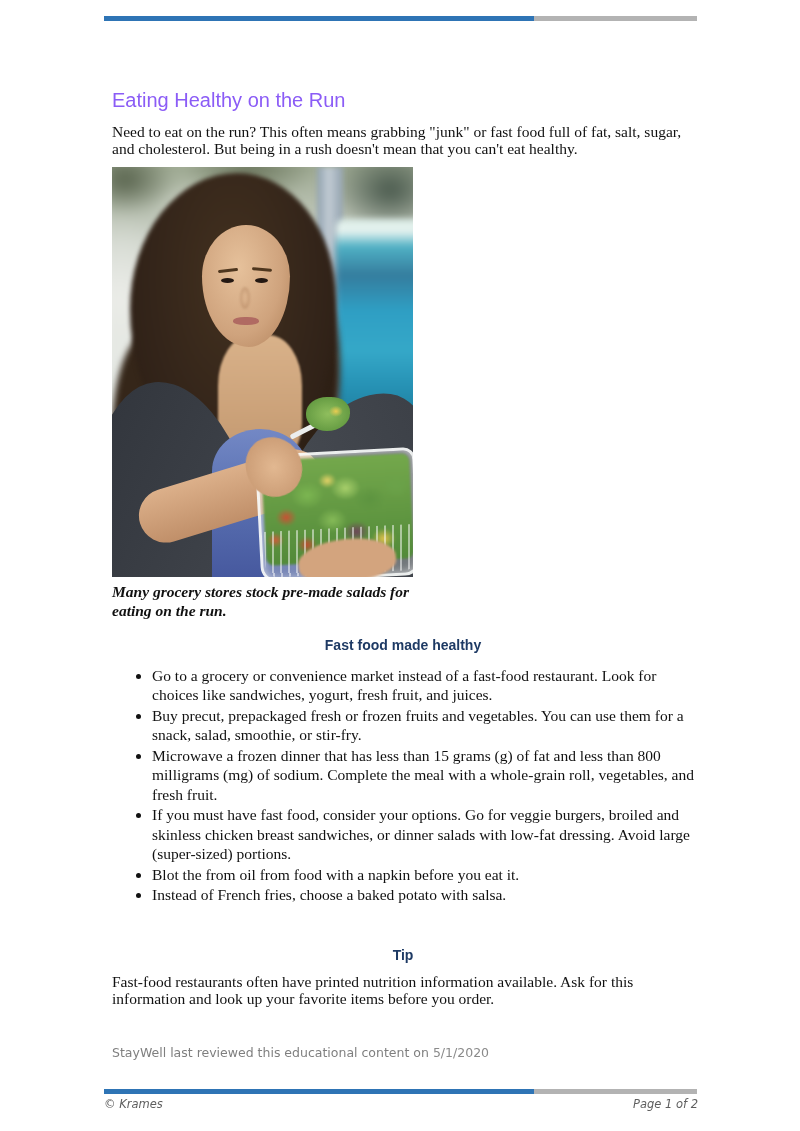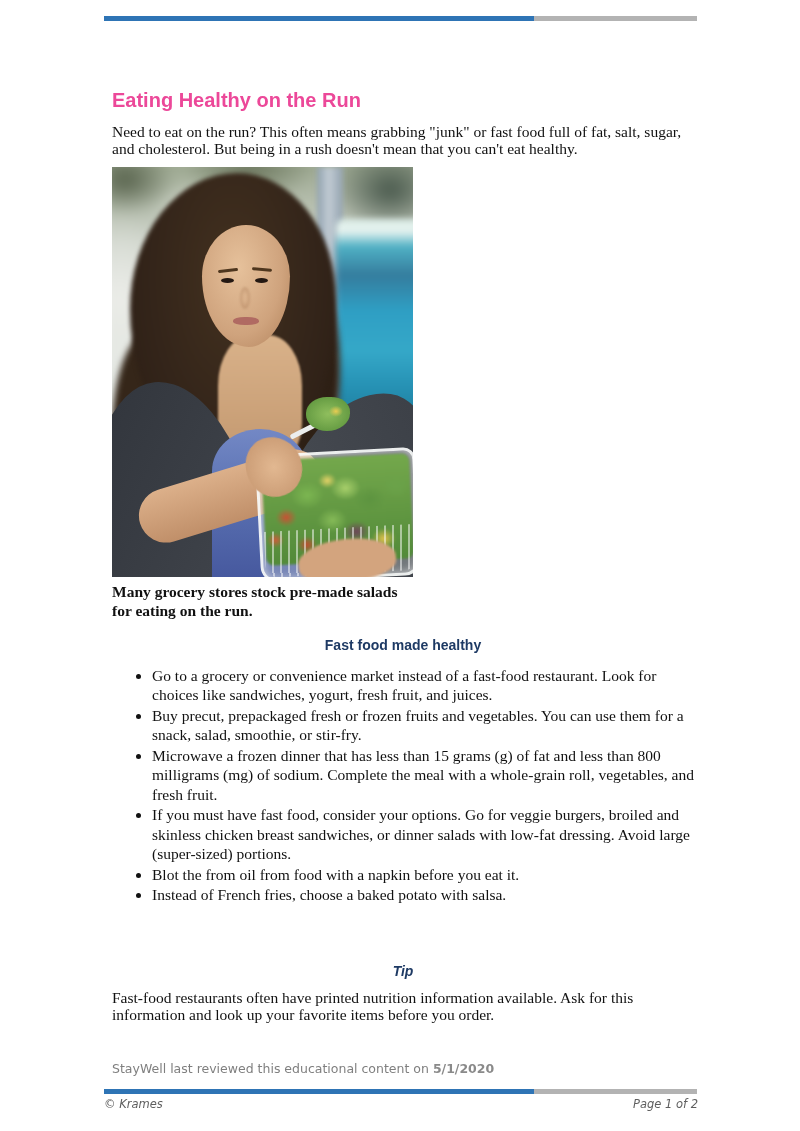--- a/index.html
+++ b/index.html
@@ -15,46 +15,46 @@
   .rule-bar{position:absolute;left:104px;width:593px;height:5px;display:flex;}
   .rule-bar .seg-blue{width:430px;height:100%;background:#2e74b5;}
   .rule-bar .seg-gray{flex:1;height:100%;background:#b3b3b3;}
   .rule-bar.top{top:16px;}
   .rule-bar.bottom{top:1089px;}
 
   
   .content{position:absolute;left:112px;top:88px;width:582px;}
   h1.doc-title{
     font-family:"Liberation Sans","DejaVu Sans",sans-serif;
-    font-size:20px;line-height:1.2;font-weight:bold;
-    color:#ec4899;margin:0 0 11px 0;
+    font-size:20px;line-height:1.2;font-weight:normal;
+    color:#8b5cf6;margin:0 0 11px 0;
   }
   p.body-text{font-size:15.5px;line-height:17px;margin:0 0 8px 0;}
 
-  figure{margin:10px 0 0 0;}
+  figure{margin:10px 0 0 0;font-style:italic;}
   figcaption{
     font-size:15.5px;line-height:19px;font-weight:bold;
     width:300px;margin-top:5px;
   }
   h2.section-heading{
     font-family:"Liberation Sans","DejaVu Sans",sans-serif;
     font-size:14px;line-height:1.2;font-weight:bold;
     color:#1e3a64;margin:17px 0 9px 0;text-align:center;
   }
-  h2.section-heading.tip{margin-top:58px;font-style:italic;}
+  h2.section-heading.tip{margin-top:42px;}
   ul.bullet-list{margin:12px 0 0 0;padding:0 0 0 40px;font-family:Liberation Serif, serif;}
   ul.bullet-list li{font-size:15.5px;line-height:19.5px;margin:0 0 1px 0;}
 
   .review-line{
     margin-top:38px;
     font-family:"DejaVu Sans","Liberation Sans",sans-serif;
     font-size:12.5px;color:#7f7f7f;
   }
   .review-line .label{font-weight:normal;}
-  .review-line .date{font-weight:bold;color:#8a8a8a;}
+  .review-line .date{font-weight:normal;color:#8a8a8a;}
 
   .footer-row{
     position:absolute;left:104px;top:1097px;width:594px;
     display:flex;justify-content:space-between;
     font-family:"DejaVu Sans","Liberation Sans",sans-serif;
     font-style:italic;font-size:11.5px;color:#5e5e5e;text-align:center;
   }
 
   
   .photo{

